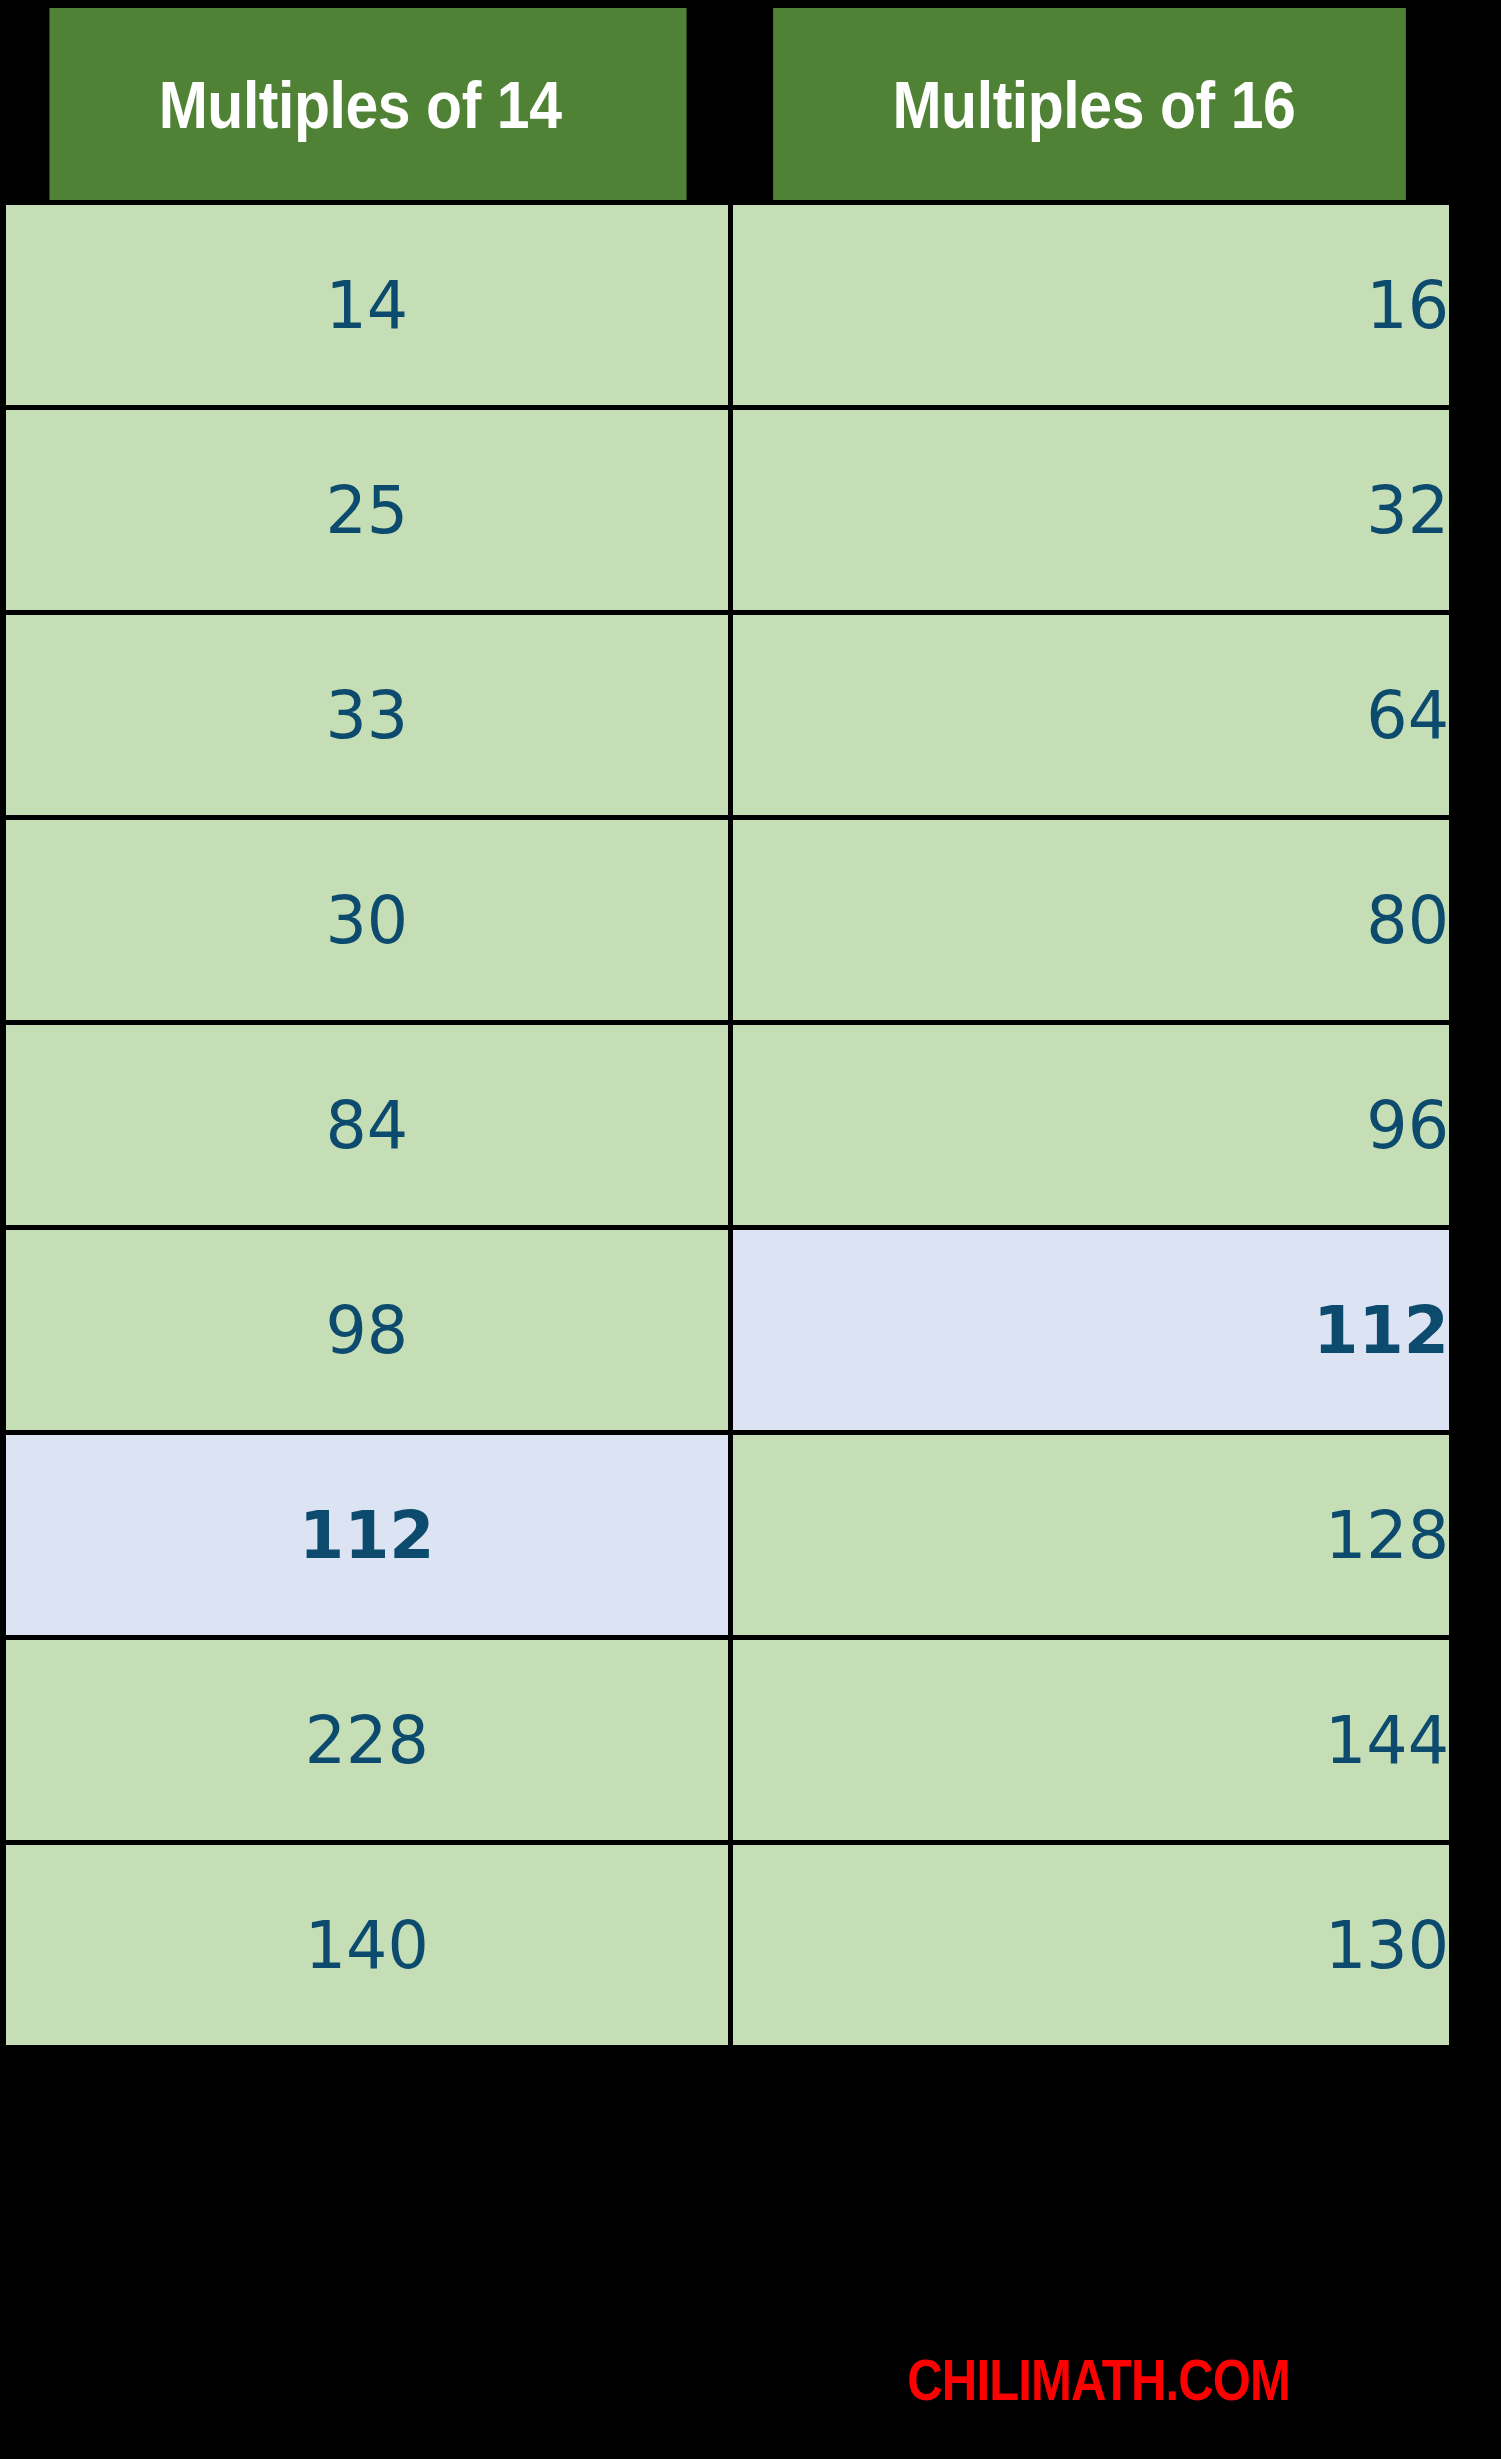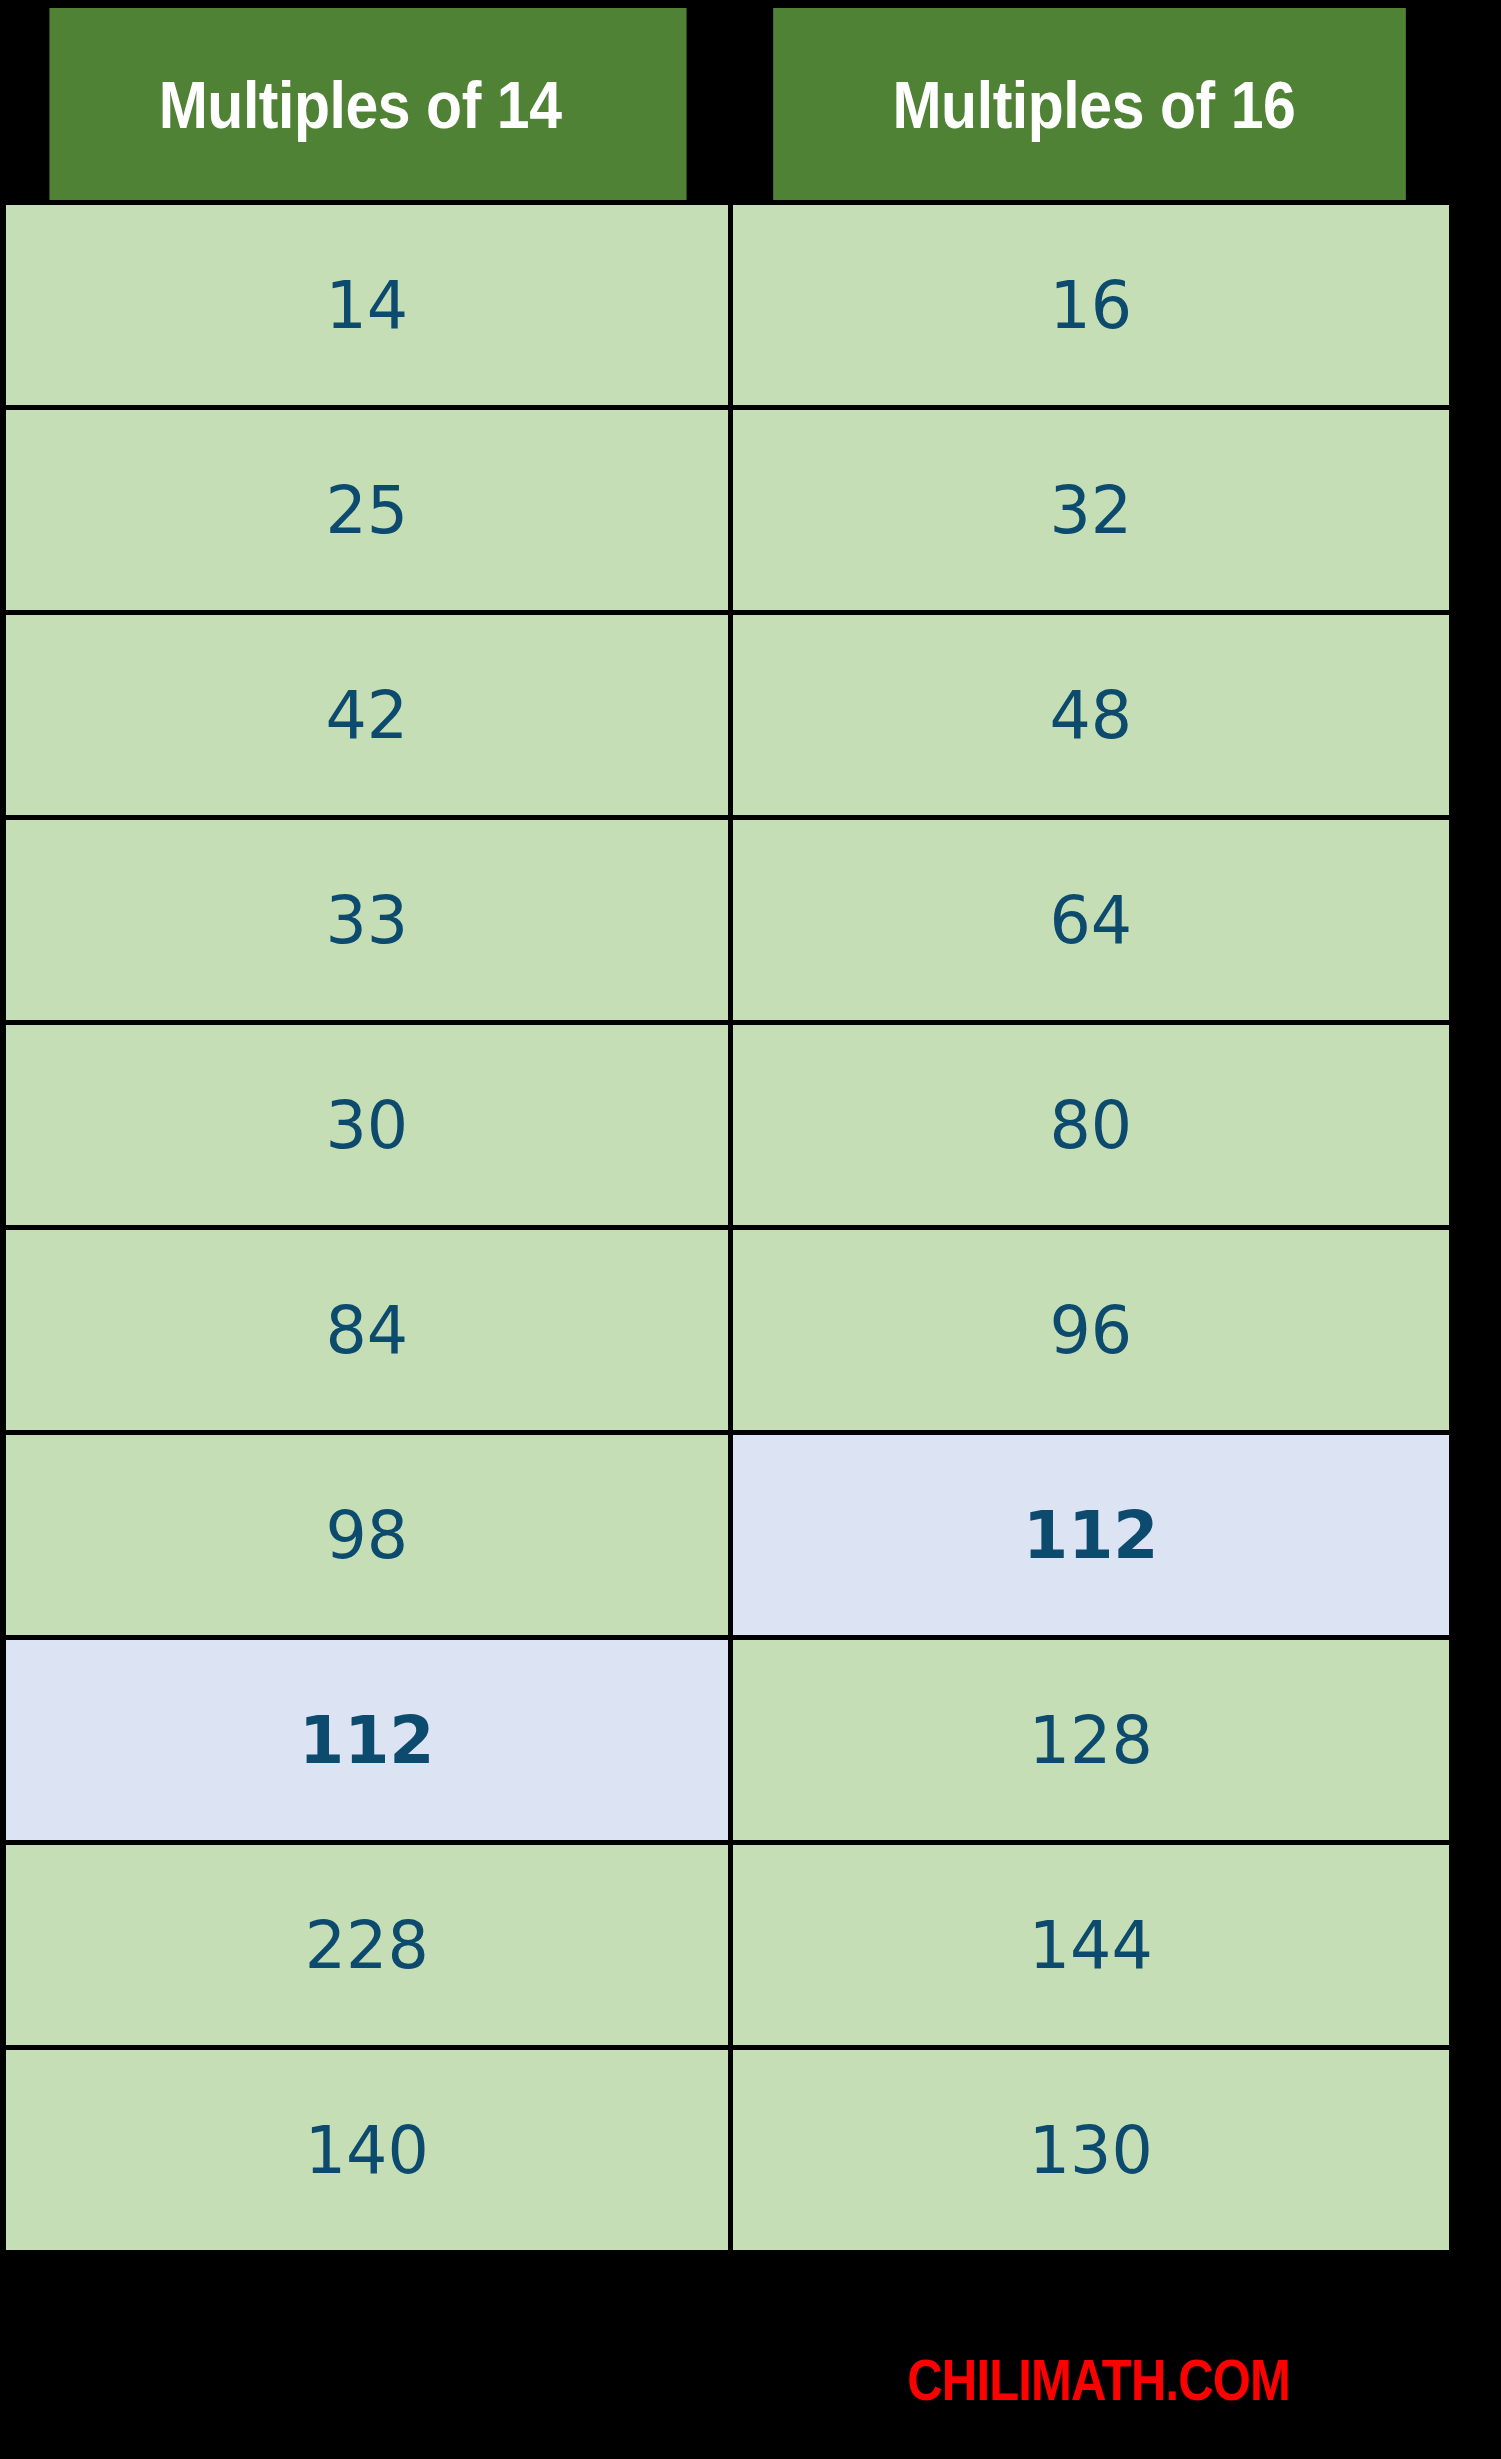--- a/index.html
+++ b/index.html
@@ -61,20 +61,21 @@
     text-align: center;
     vertical-align: middle;
     padding: 0;
     border-top: 5px solid #000000;
     border-right: 5px solid #000000;
     font-family: "DejaVu Sans", "Liberation Sans", sans-serif;
   }
 
   .multiples-table td.col2 {
     border-right: none;
+    text-align: right;
   }
 
   .multiples-table td.hl {
     background: #DCE3F2;
     font-weight: bold;
   }
 
   
   .multiples-table tr.row-hl-left td.col1 {
     border-right-color: #000000;
@@ -114,24 +115,20 @@
     <tbody id="table-body">
         <tr>
           <td class="col1">14</td>
           <td class="col2">16</td>
         </tr>
         <tr>
           <td class="col1">25</td>
           <td class="col2">32</td>
         </tr>
         <tr>
-          <td class="col1">42</td>
-          <td class="col2">48</td>
-        </tr>
-        <tr>
           <td class="col1">33</td>
           <td class="col2">64</td>
         </tr>
         <tr>
           <td class="col1">30</td>
           <td class="col2">80</td>
         </tr>
         <tr>
           <td class="col1">84</td>
           <td class="col2">96</td>

